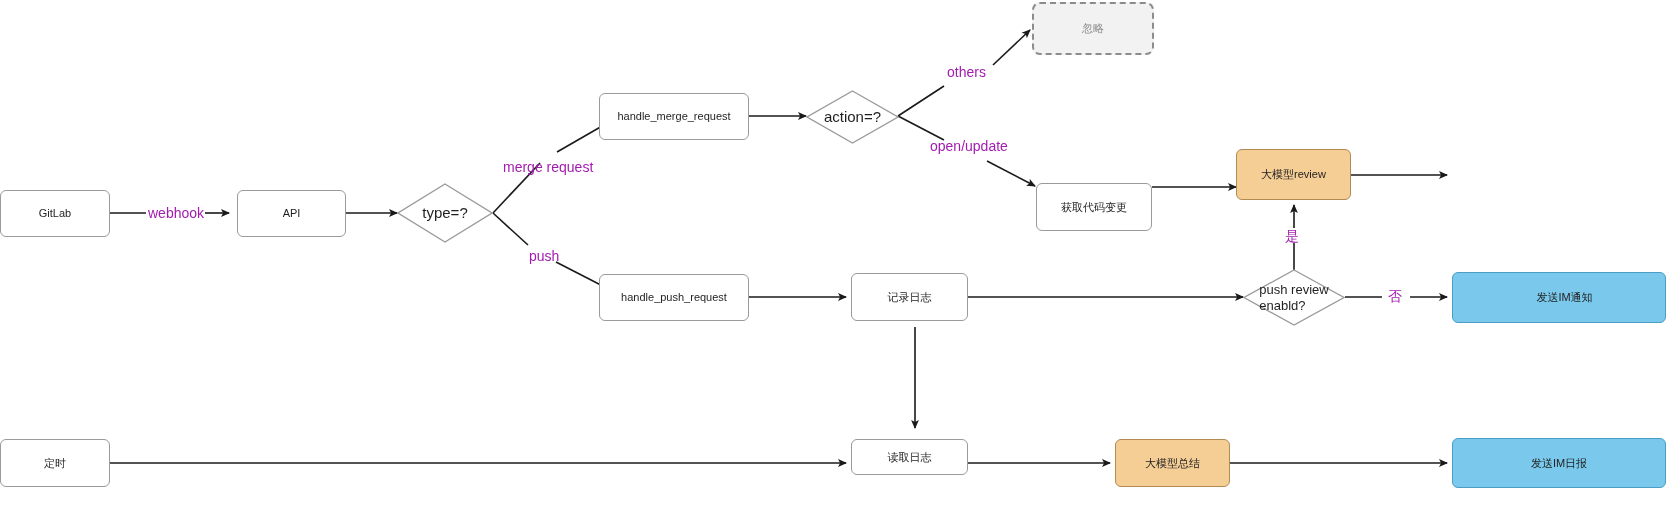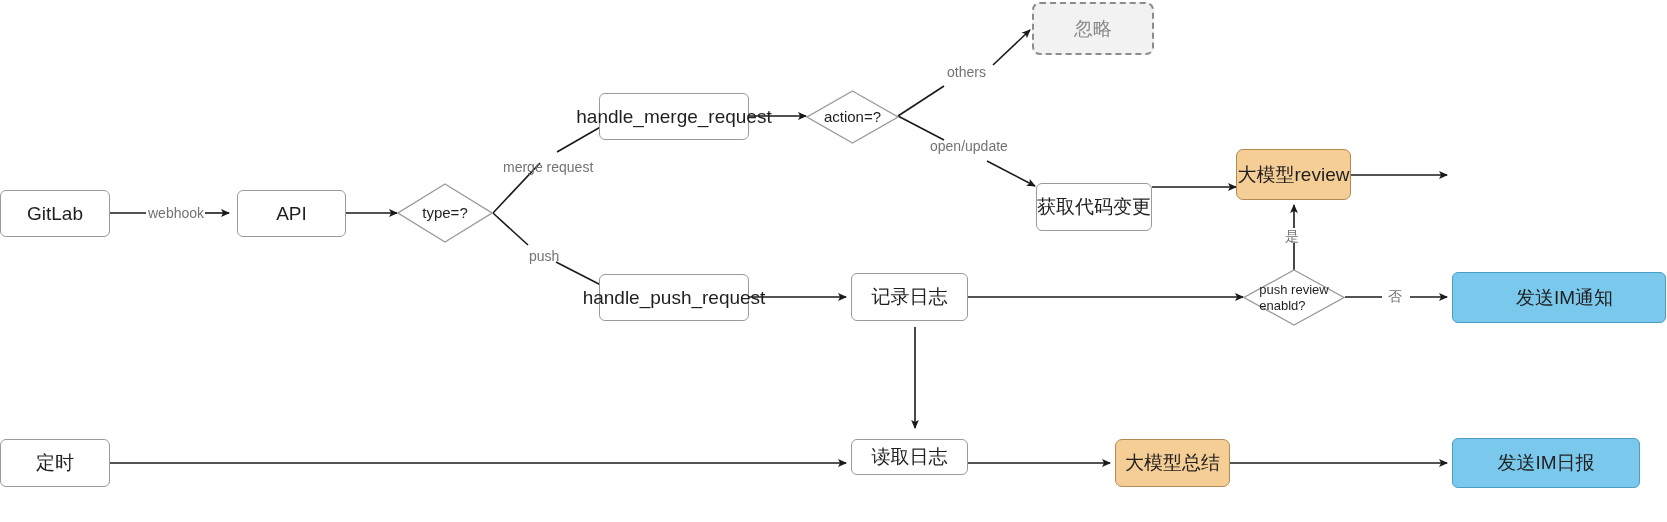--- a/index.html
+++ b/index.html
@@ -26,31 +26,30 @@
     pointer-events: none;
   }
   .node {
     position: absolute;
     box-sizing: border-box;
     display: flex;
     align-items: center;
     justify-content: center;
     text-align: center;
     border-radius: 6px;
-    font-size: 19px;
+    font-size: 11px;
     line-height: 1.35;
     color: #1f1f1f;
     border: 1px solid #9a9a9a;
     background: #ffffff;
     white-space: pre-line;
   }
   .node.orange {
     background: #f5ce96;
     border-color: #b38b52;
-    border-radius: 7px;
   }
   .node.blue {
     background: #7ac9ec;
     border-color: #4a9ec4;
   }
   .node.ignored {
     background: #f2f2f2;
     border: 2px dashed #8c8c8c;
     color: #8a8a8a;
     border-radius: 8px;
@@ -72,21 +71,21 @@
     width: 100%;
     height: 100%;
   }
   .diamond .dlabel {
     position: relative;
     z-index: 2;
   }
   .edge-label {
     position: absolute;
     font-size: 14px;
-    color: #737373;
+    color: #a21caf;
     white-space: nowrap;
     background: transparent;
   }
 </style>
 </head>
 <body>
 
 <div id="canvas">
 
   <svg id="edges" viewBox="0 0 1667 522" xmlns="http://www.w3.org/2000/svg">
@@ -216,21 +215,21 @@
   </div>
 
   <div class="node" style="left:851px; top:439px; width:117px; height:36px;">
     <span>读取日志</span>
   </div>
 
   <div class="node orange" style="left:1115px; top:439px; width:115px; height:48px;">
     <span>大模型总结</span>
   </div>
 
-  <div class="node blue" style="left:1452px; top:438px; width:188px; height:50px;">
+  <div class="node blue" style="left:1452px; top:438px; width:214px; height:50px;">
     <span>发送IM日报</span>
   </div>
 
   <div class="edge-label" style="left:148px; top:205px;">webhook</div>
 
   <div class="edge-label" style="left:503px; top:159px;">merge request</div>
 
   <div class="edge-label" style="left:529px; top:248px;">push</div>
 
   <div class="edge-label" style="left:947px; top:64px;">others</div>

